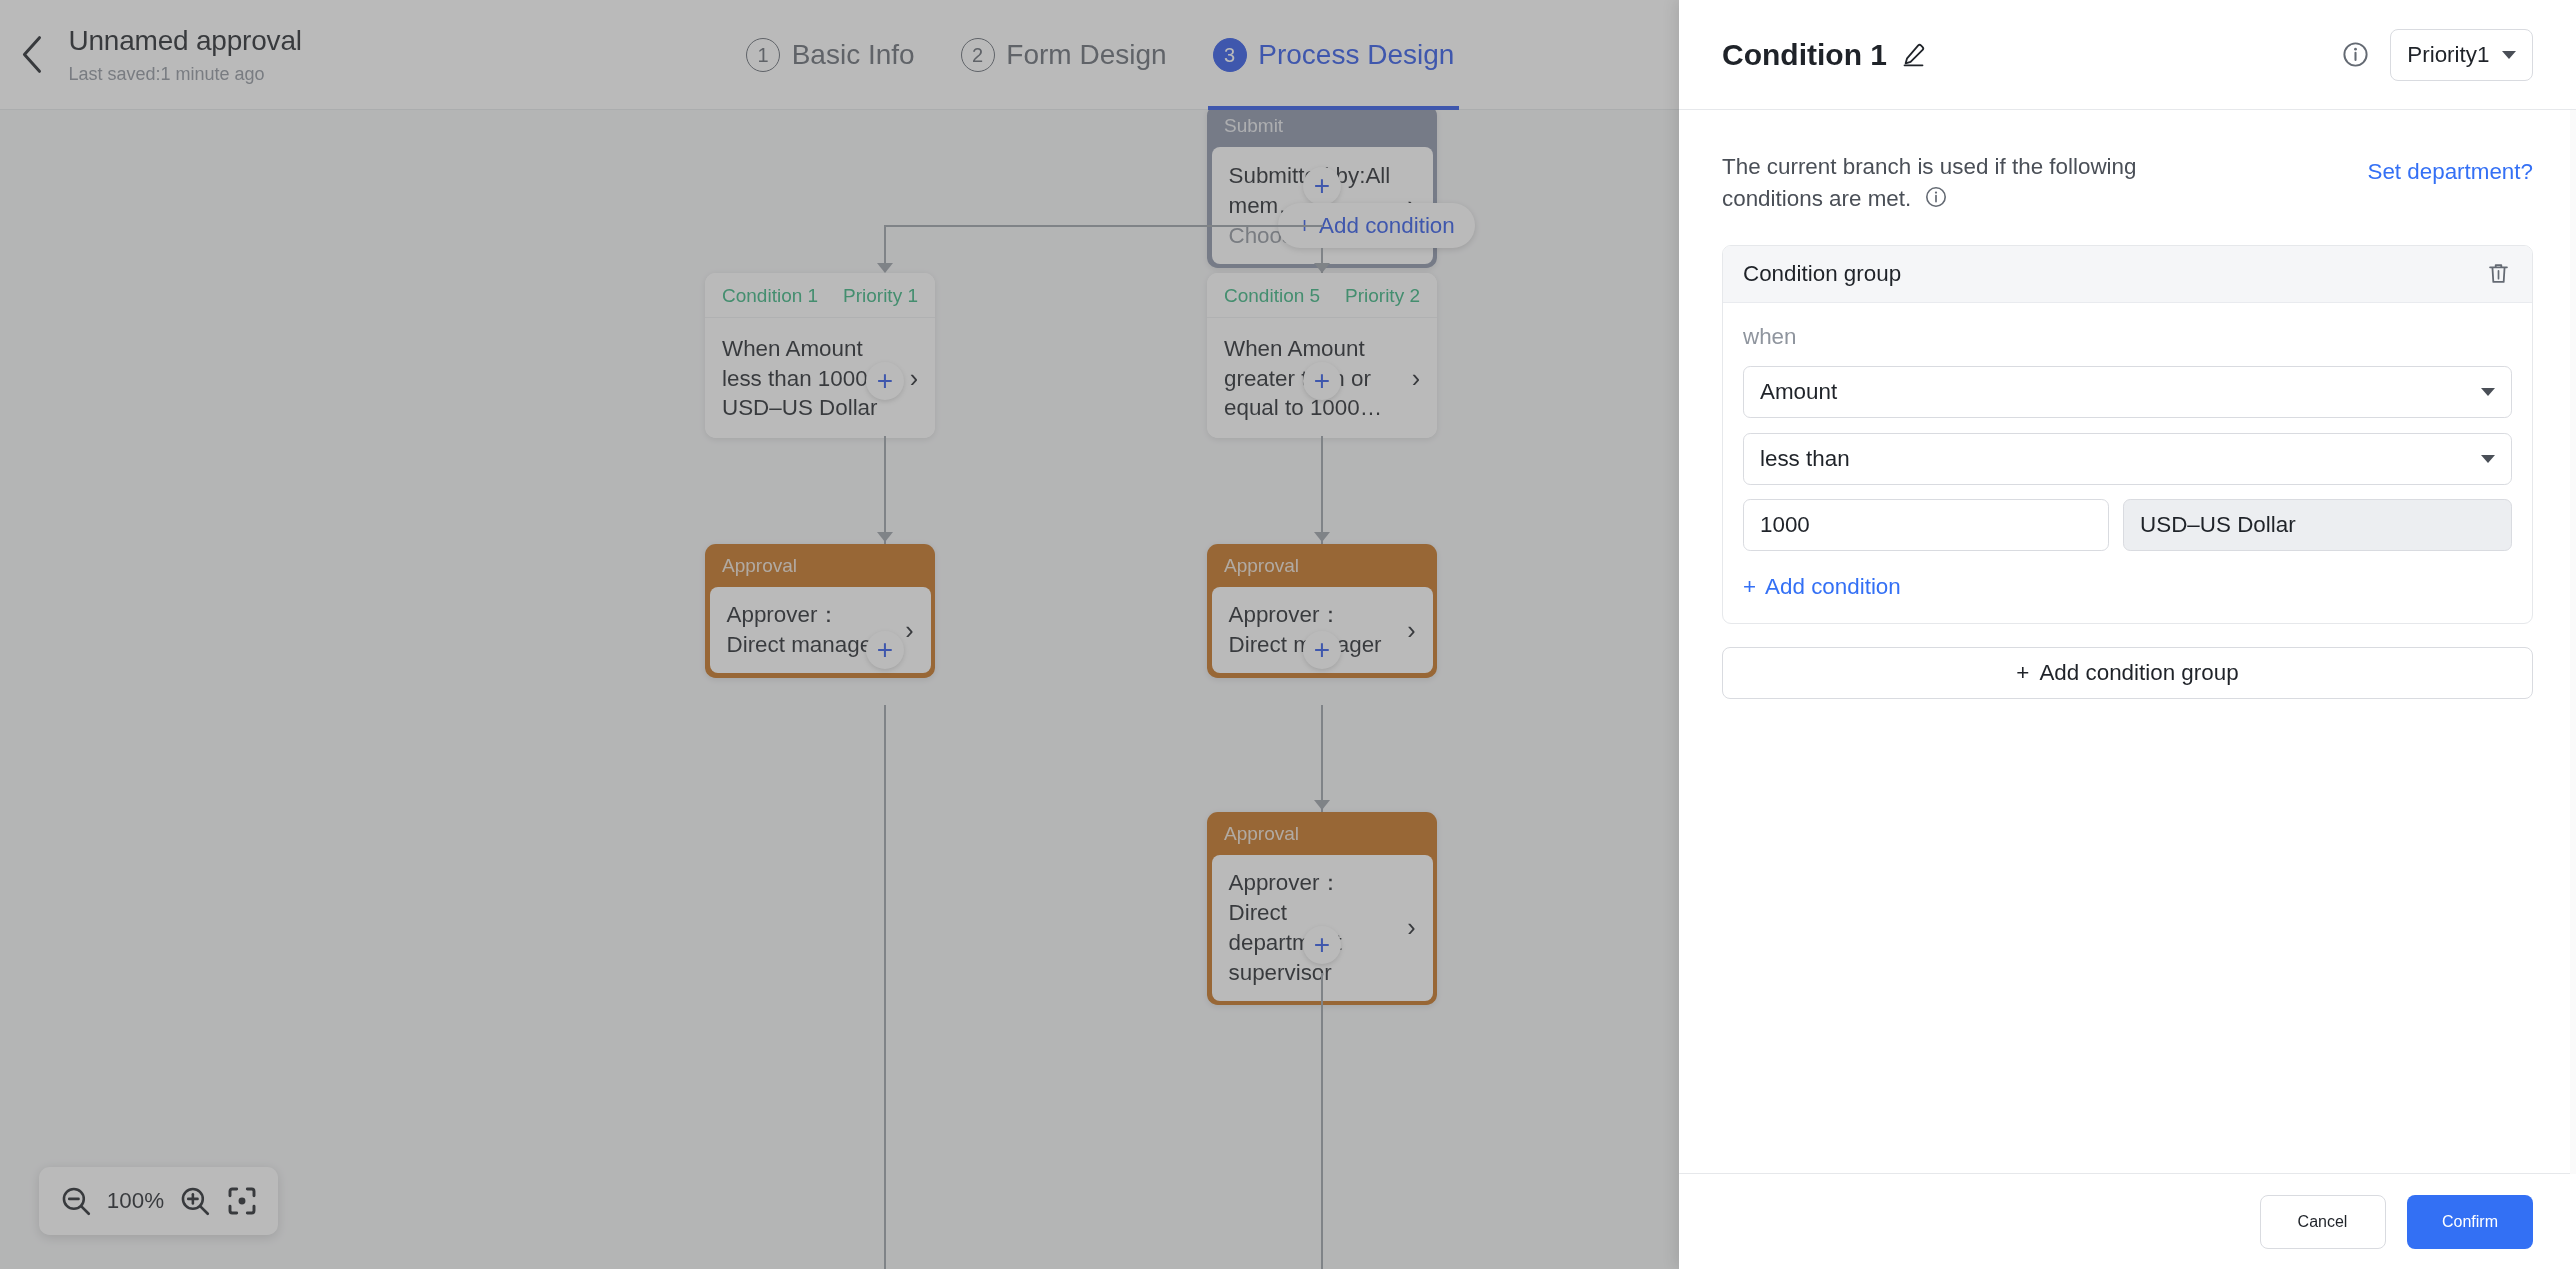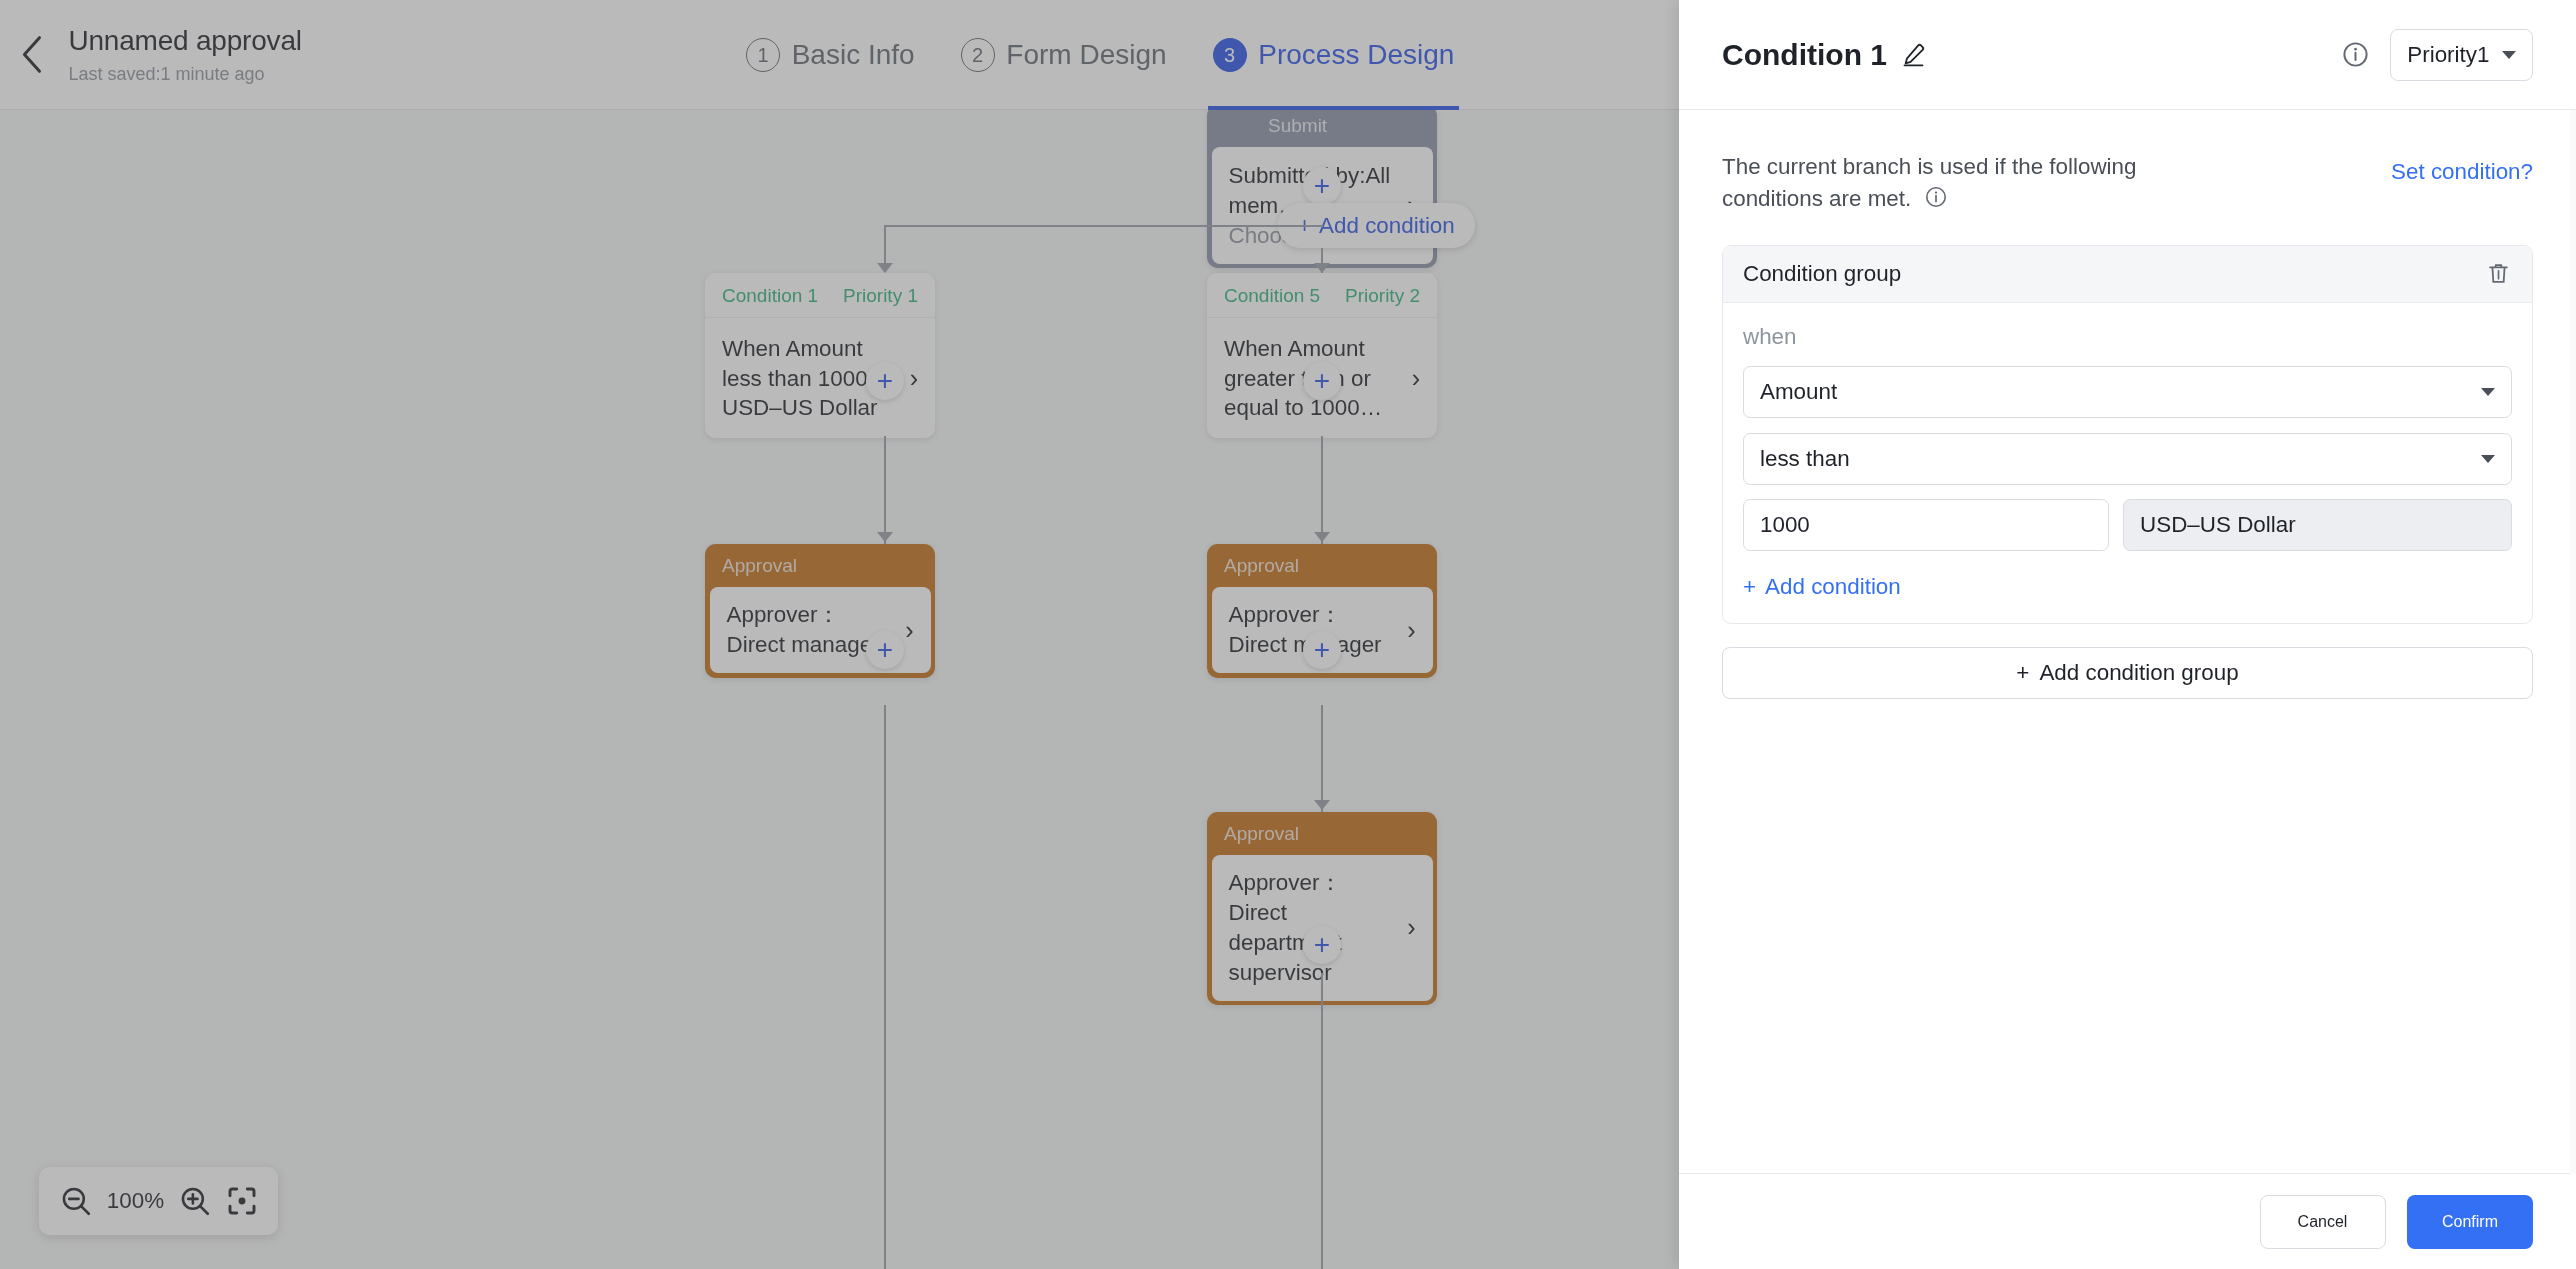--- a/index.html
+++ b/index.html
@@ -59,21 +59,21 @@
     background:#ffffff; margin:0 4.5px 4.5px; border-radius:8px;
     padding:13.5px 17px; display:flex; align-items:center; gap:9px; min-height:75px;
   }
   .node-body-text { flex:1; min-width:0; }
   .node-main { font-size:22.4px; color:#1f2329; line-height:1.33; }
   .node-sub  { font-size:22.4px; color:#8f959e; line-height:1.33; white-space:nowrap; overflow:hidden; }
   .chev { color:#1f2329; font-size:25px; line-height:1; flex:0 0 auto; }
 
   
   #node-submit { left:1207px; top:-5.4px; width:230px; background:#8a93a8; }
-  #node-submit .node-head { color:#e8eaee;margin-left:44px; }
+  #node-submit .node-head { color:#e8eaee; }
   #node-submit .node-body { min-height:86px; }
 
   
   .cond-node { width:230px; background:#ffffff; border:0; }
   .cond-head {
     display:flex; justify-content:space-between; font-size:19px;
     padding:11.7px 17px 10.8px; color:#34b37e; background:#fff;
   }
   .cond-body {
     border-top:0.9px solid #eef0f1; background:#fff; padding:15.3px 17px;
@@ -389,21 +389,21 @@
       <div class="desc-text">
         <span>The current branch is used if the following conditions are met.</span>
         <span class="inline-ic">
           <svg width="24" height="24" viewBox="0 0 24 24">
             <circle cx="12" cy="12" r="9.2" fill="none" stroke="#646a73" stroke-width="1.6"></circle>
             <circle cx="12" cy="7.6" r="1.15" fill="#646a73"></circle>
             <line x1="12" y1="10.6" x2="12" y2="16.6" stroke="#646a73" stroke-width="1.7" stroke-linecap="round"></line>
           </svg>
         </span>
       </div>
-      <div class="set-link">Set condition?</div>
+      <div class="set-link">Set department?</div>
     </div>
 
     <div class="cond-group">
       <div class="cg-head">
         <span class="cg-title">Condition group</span>
         <span class="cg-trash">
           <svg width="27" height="27" viewBox="0 0 24 24">
             <path d="M4.5 6.5h15" stroke="#646a73" stroke-width="1.6" stroke-linecap="round"></path>
             <path d="M9.5 6.5V4.6h5v1.9" fill="none" stroke="#646a73" stroke-width="1.6" stroke-linejoin="round"></path>
             <path d="M6.6 6.5l.8 13h9.2l.8-13" fill="none" stroke="#646a73" stroke-width="1.6" stroke-linejoin="round"></path>

